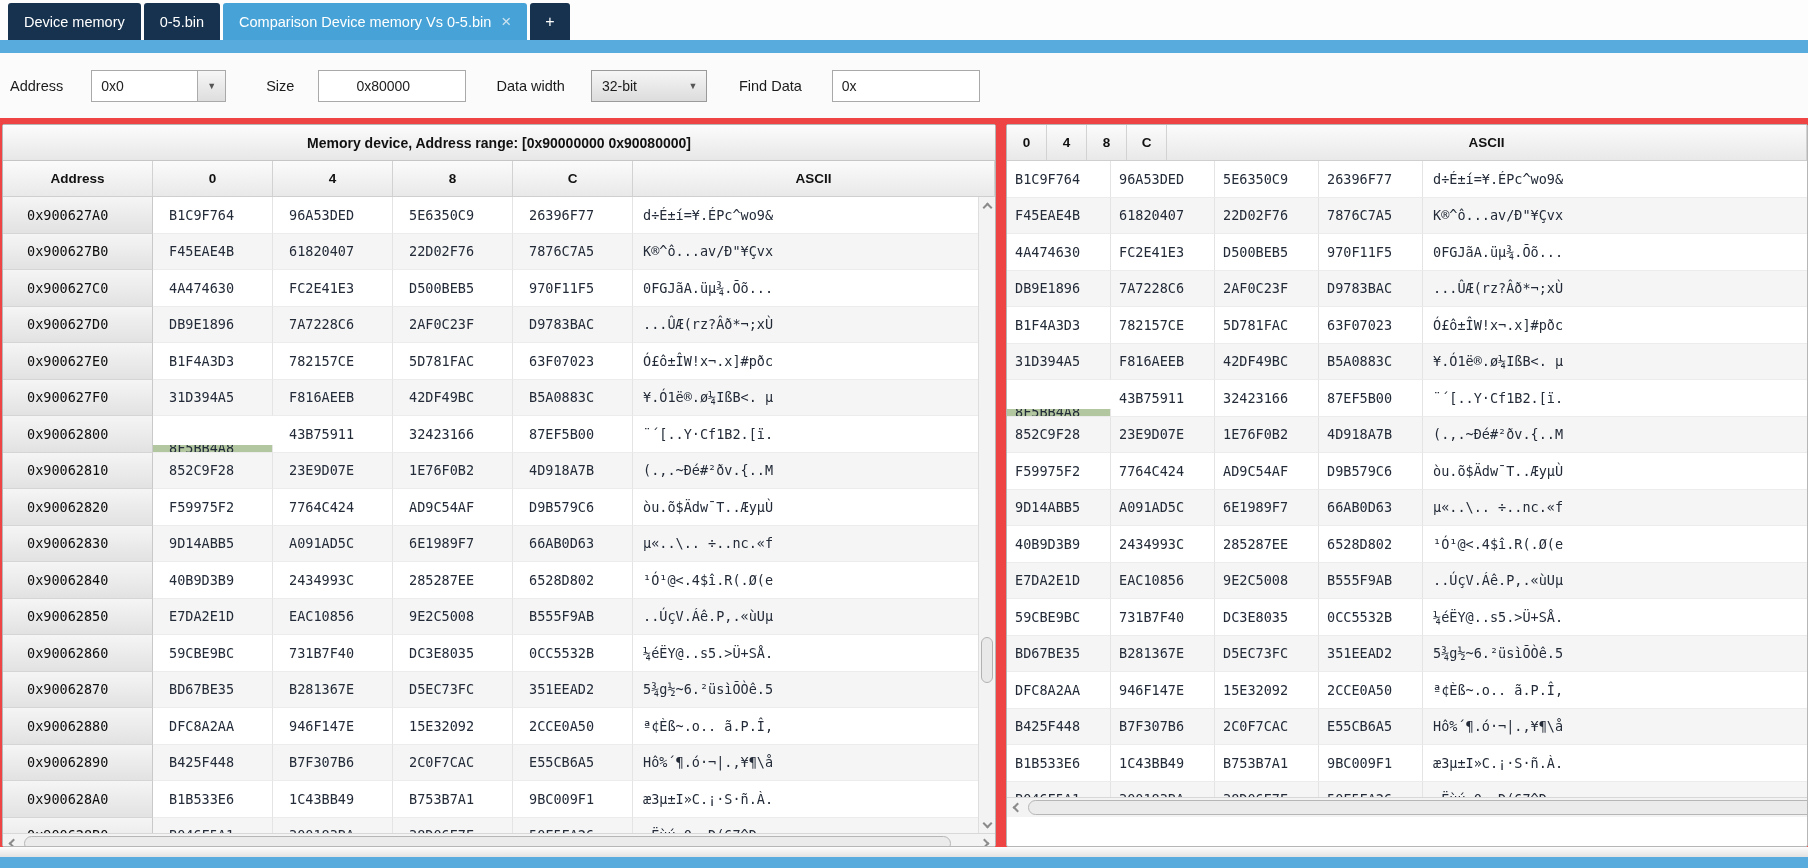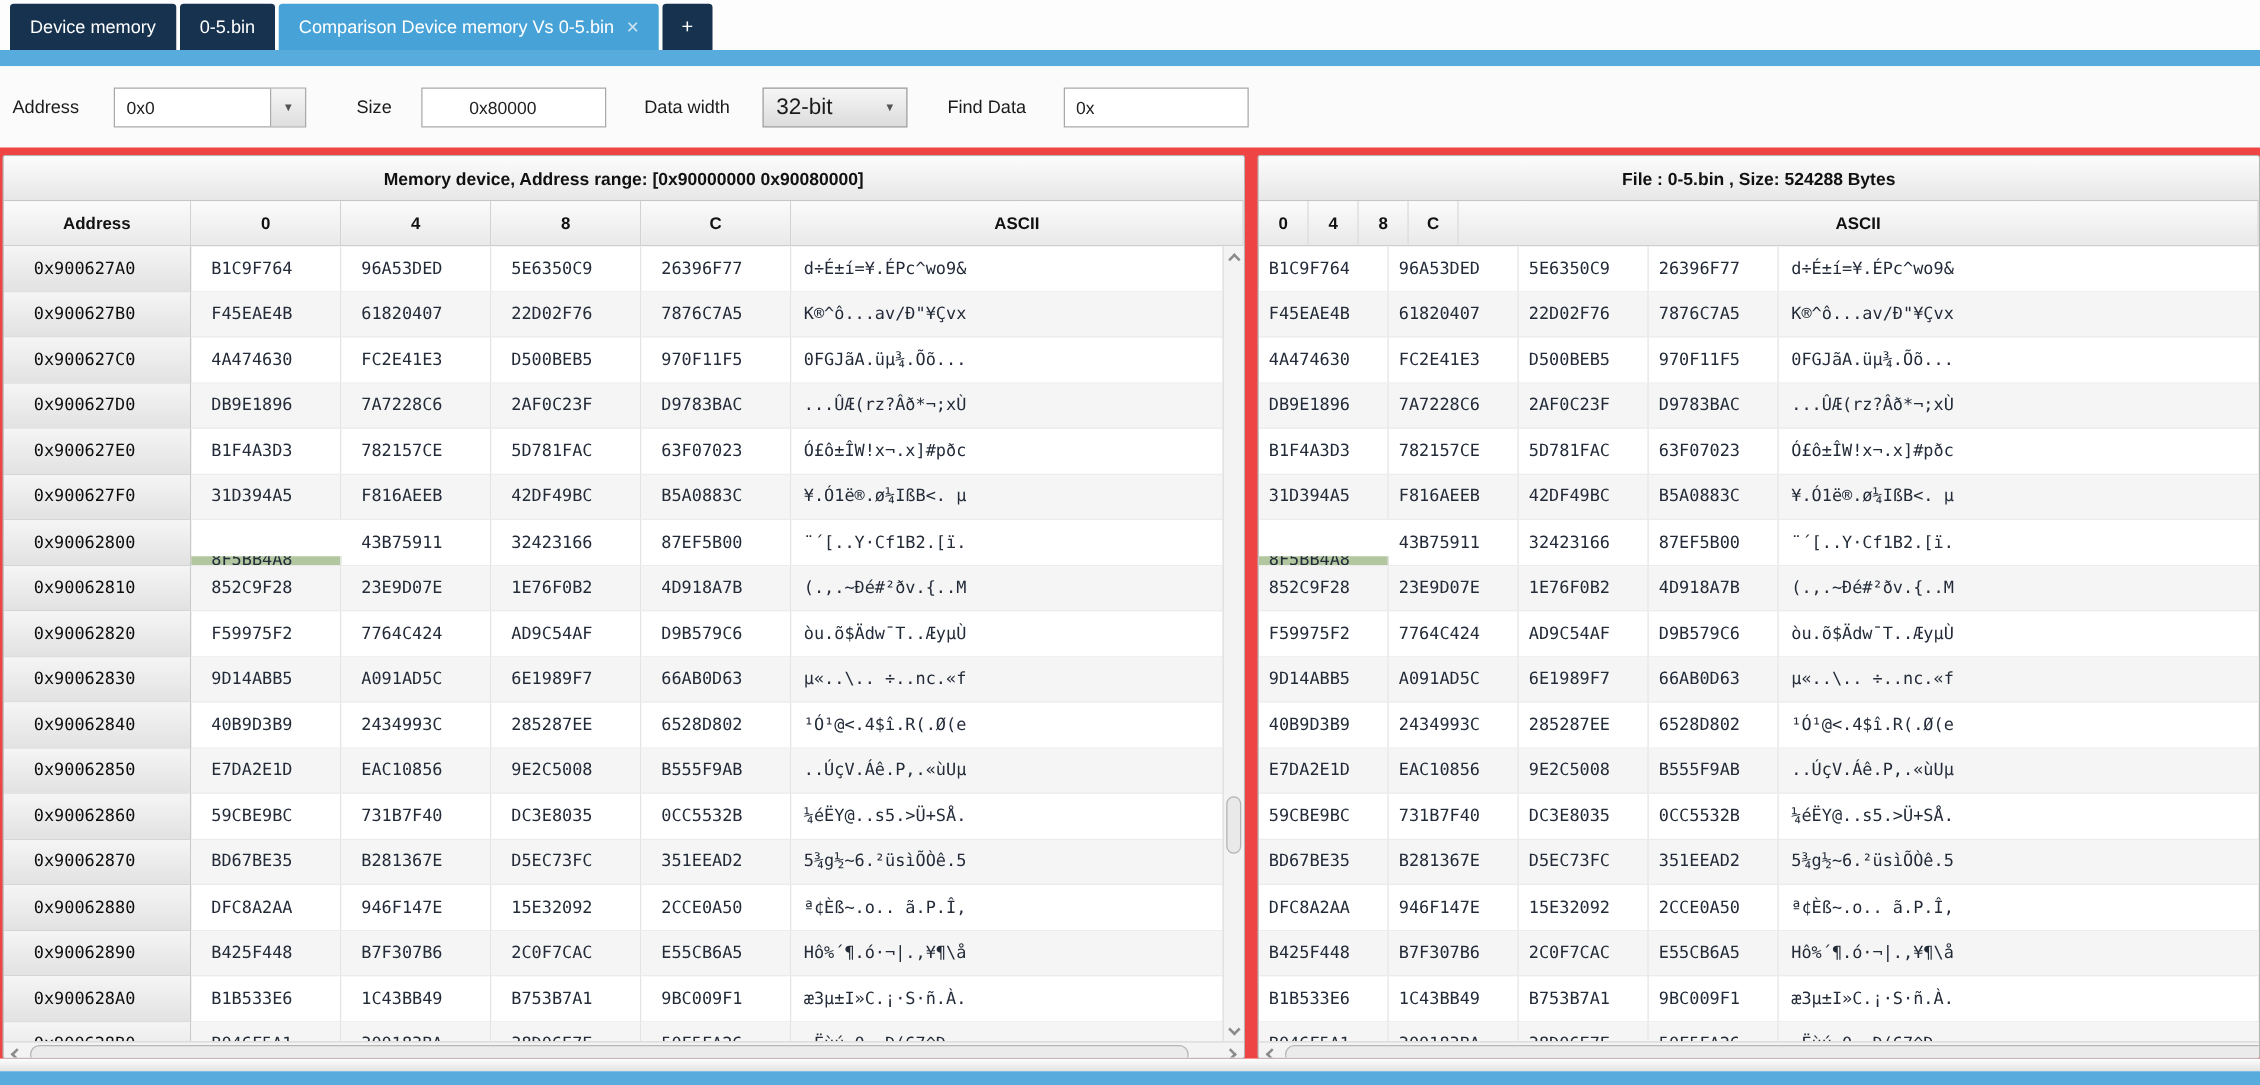--- a/index.html
+++ b/index.html
@@ -19,29 +19,29 @@
   .tab{height:37px;display:flex;align-items:center;gap:10px;padding:0 16px;
     background:var(--tab-dark);color:#fff;font-size:14.5px;
     border-radius:3px 3px 0 0;cursor:default;white-space:nowrap;}
   .tab.active{background:var(--accent);}
   .tab .close{color:#cfe3ef;font-size:17px;line-height:1;}
   .tab.plus{padding:0 15px;font-size:16px;}
   .accent-strip{height:13px;background:var(--accent-light);}
   
   .toolbar{height:65px;background:#fbfbfb;display:flex;align-items:center;font-size:14.5px;color:#1b1b1b;}
   .tb-label{white-space:nowrap;}
-  .combo{display:flex;width:154px;height:32px;border:1px solid #a9a9a9;background:#fff;}
+  .combo{display:flex;width:135px;height:32px;border:1px solid #a9a9a9;background:#fff;}
   .combo .val{flex:1;display:flex;align-items:center;padding-left:9px;font-size:14px;color:#222;}
   .combo .btn{width:28px;border-left:1px solid #ababab;background:linear-gradient(#f6f6f6,#dedede);
     display:flex;align-items:center;justify-content:center;color:#555;font-size:9px;}
   .tb-input{width:148px;height:32px;border:1px solid #a9a9a9;background:#fff;
     padding-left:9px;font-size:14px;color:#222;font-family:"Liberation Sans",sans-serif;}
   .select{display:flex;width:116px;height:32px;border:1px solid #9a9a9a;
     background:linear-gradient(#f6f6f6,#dcdcdc);align-items:center;}
-  .select .val{flex:1;padding-left:10px;font-size:18px;color:#1b1b1b;}
+  .select .val{flex:1;padding-left:10px;font-size:14px;color:#1b1b1b;}
   .select .arrow{width:26px;text-align:center;color:#555;font-size:9px;}
   
   .main{height:729px;display:flex;gap:10px;padding:6px 0 0 2px;background:#ef4444;}
   .panel{border:1px solid var(--panel-border);border-radius:2px;background:#fff;
     display:flex;flex-direction:column;overflow:hidden;}
   .panel.lp{width:994px;}
   .panel.rp{flex:1;}
   .panel-title{height:36px;flex:none;background:linear-gradient(#fcfcfc,#e7e7e7);
     border-bottom:1px solid #c6c6c6;display:flex;align-items:center;justify-content:center;
     font-weight:bold;font-size:14px;color:#111;}
@@ -303,21 +303,20 @@
           <span class="chev lft"></span>
         </div>
       <div class="thumb"></div>
       <div class="sb-btn right">
           <span class="chev rgt"></span>
         </div>
     </div>
   </div>
 
   <div class="panel rp">
-    <div class="panel-title">File : 0-5.bin , Size: 524288 Bytes</div>
     <div class="col-head">
         <div class="hcell hex-h">0</div>
         <div class="hcell hex-h">4</div>
         <div class="hcell hex-h">8</div>
         <div class="hcell hex-h">C</div>
         <div class="hcell ascii-h">ASCII</div>
       </div>
     <div class="rows">
         <div class="row">
           <div class="cell hex">B1C9F764</div>

